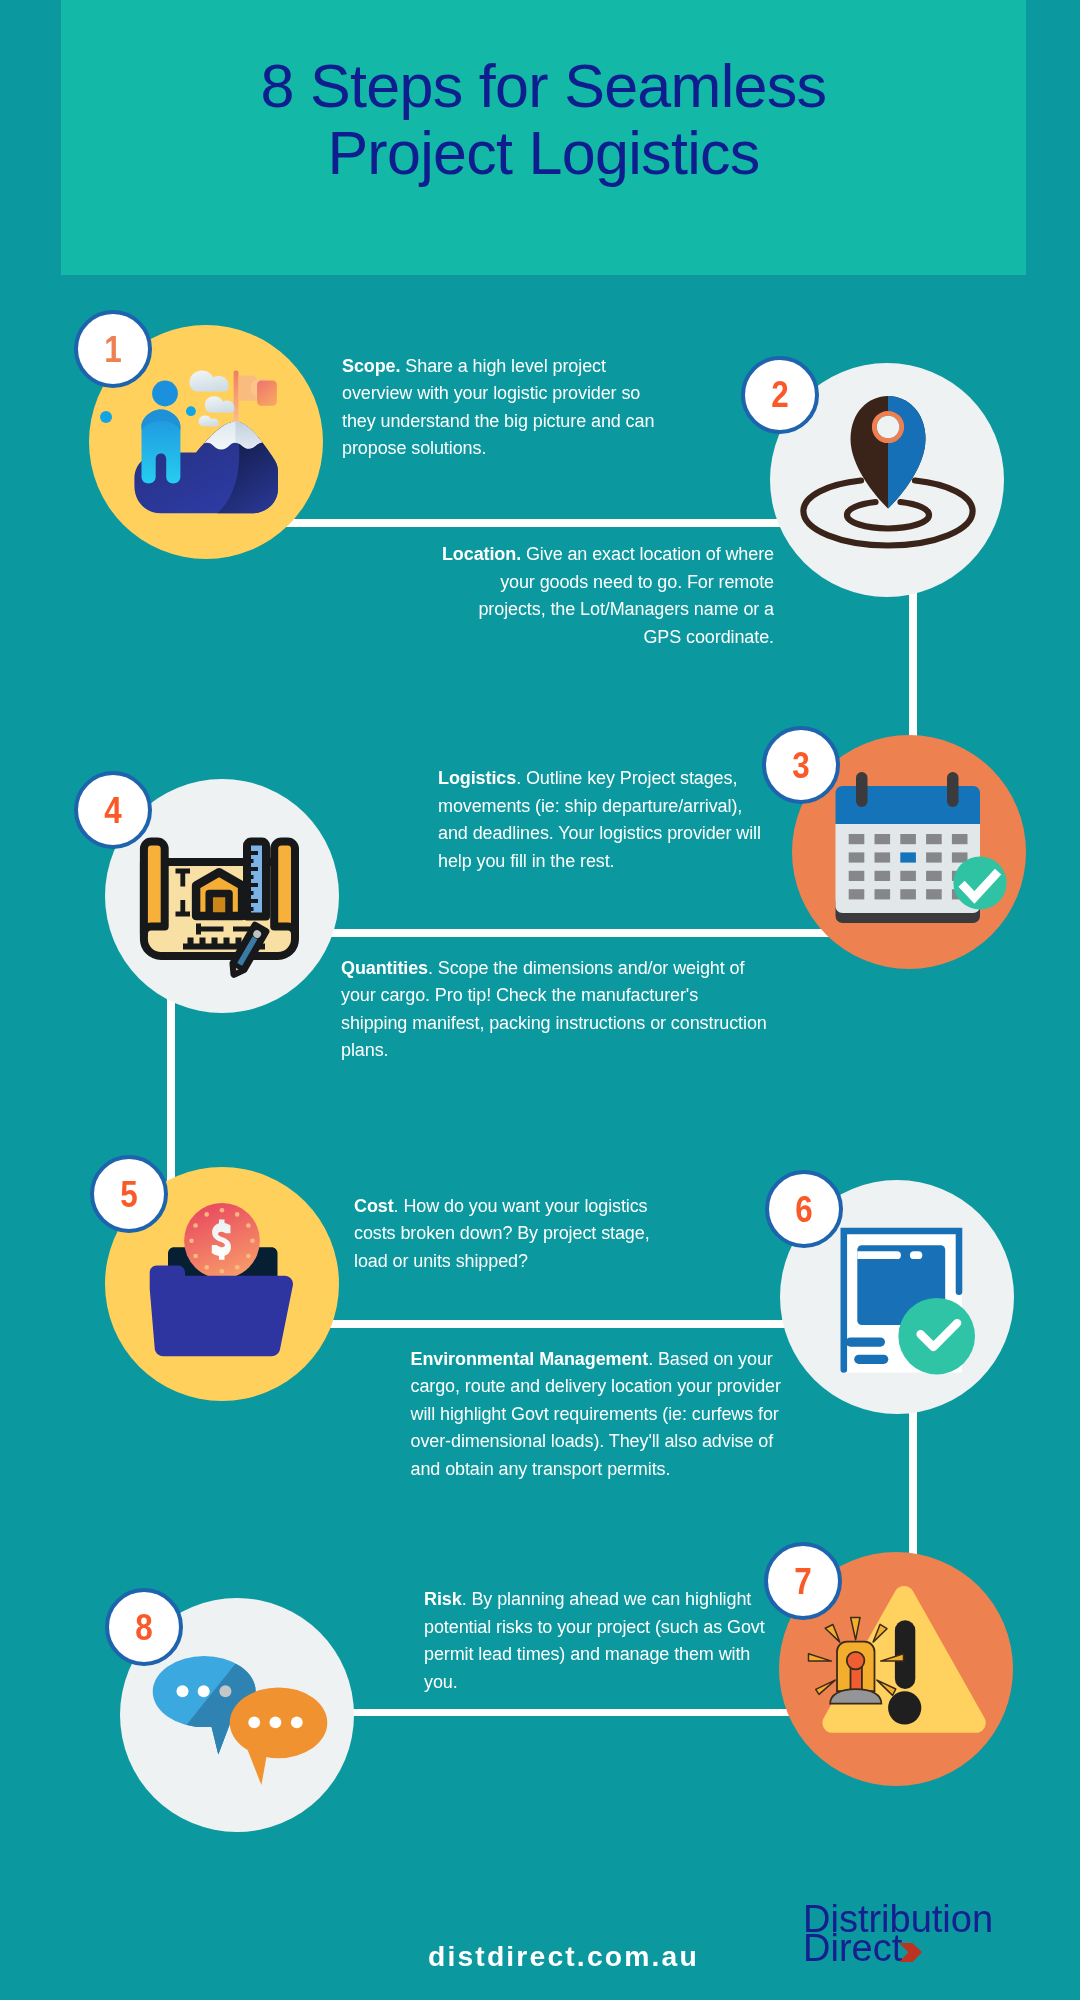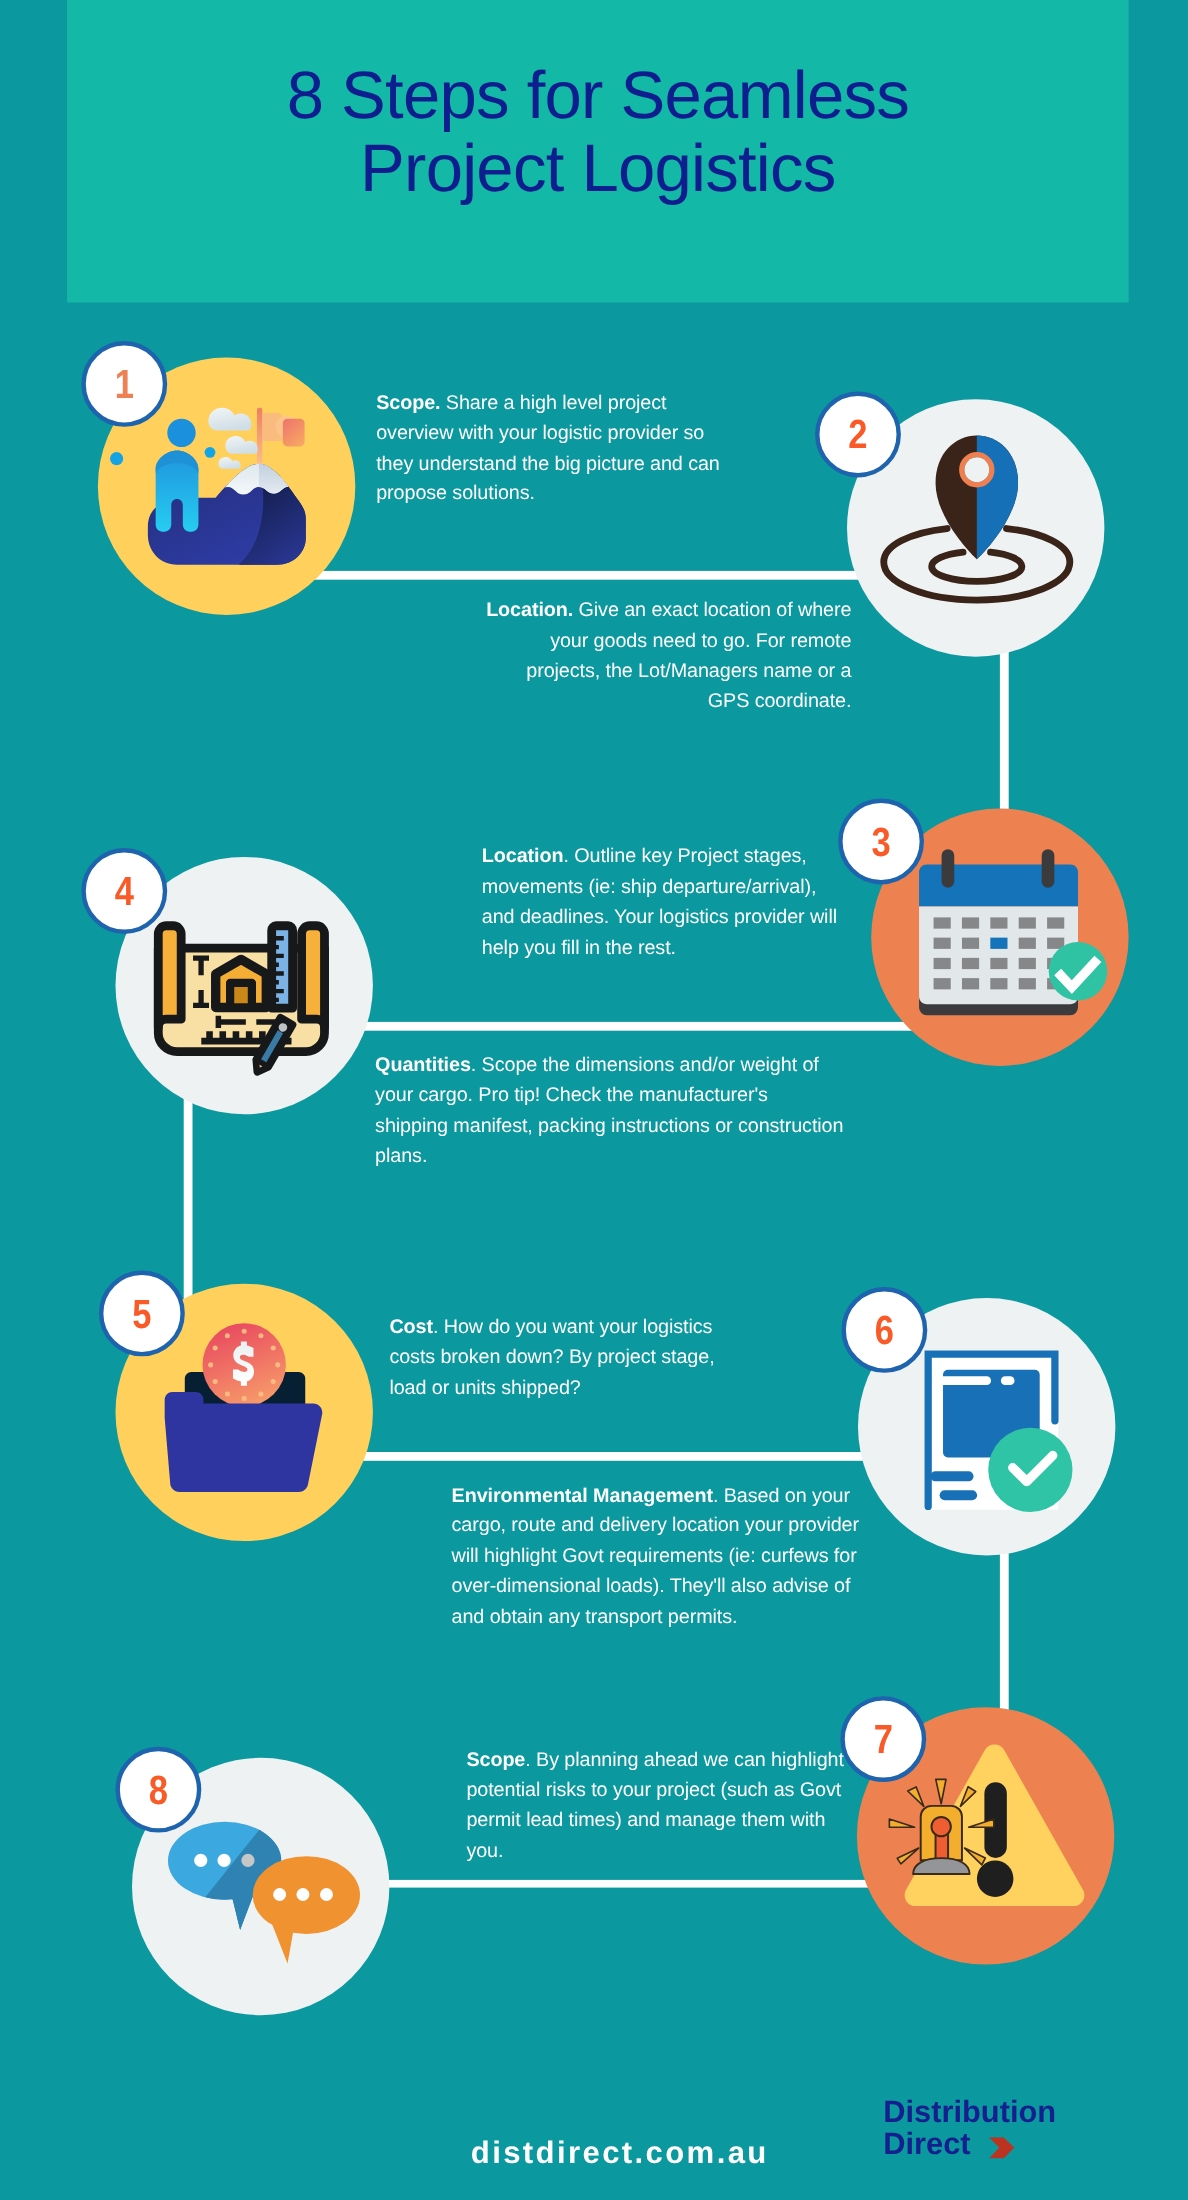--- a/index.html
+++ b/index.html
@@ -28,21 +28,21 @@
               align-items:center;justify-content:center;color:#fa5a28;font-size:37px;
               font-weight:700;line-height:1;transform:scaleX(0.85);}
   .badge.b1 span{color:#ed8153;}
 
   
   .txt{position:absolute;color:#ffffff;font-size:18px;line-height:27.5px;letter-spacing:-0.1px;}
   .txt b{font-weight:700;}
 
   
   .footer-url{position:absolute;color:#ffffff;font-size:28.3px;font-weight:700;letter-spacing:2.15px;}
-  .logo{position:absolute;color:#161f8e;font-weight:700;font-size:28px;line-height:29.4px;letter-spacing:0px;}
+  .logo{position:absolute;color:#161f8e;font-weight:400;font-size:38px;line-height:29.4px;letter-spacing:0px;}
   svg{display:block;}
 </style>
 </head>
 <body>
 
 <div id="page">
 
   <div class="hdr">
     <div class="hdr-title">
       <div>8 Steps for Seamless</div>
@@ -177,21 +177,21 @@
       </g>
       <rect x="108.3" y="117.4" width="15.6" height="10.2" fill="#1573b9"></rect>
       <circle cx="188" cy="148" r="26.6" fill="#2fc3a4"></circle>
       <path d="M169.5 148.7 L182.4 162.4 L206.1 136.7" fill="none" stroke="#ffffff" stroke-width="8.6" stroke-linejoin="miter"></path>
     </svg>
   </div>
   <div class="badge" style="left:762px;top:726px;">
     <span>3</span>
   </div>
   <div class="txt" style="left:438px;top:765px;width:336px;text-align:left;">
-    <b>Location</b><span>. Outline key Project stages, movements (ie: ship departure/arrival), and deadlines. Your logistics provider will help you fill in the rest.</span>
+    <b>Logistics</b><span>. Outline key Project stages, movements (ie: ship departure/arrival), and deadlines. Your logistics provider will help you fill in the rest.</span>
   </div>
 
   <div class="circ" style="left:105px;top:779px;background:#eff2f2;">
     <svg width="234" height="234" viewBox="0 0 234 234">
 
       <path d="M38.9 83 L190 83 L190 160 C190 169.4 182.4 177 173 177 L56 177 C46.6 177 38.9 169.4 38.9 160 Z" fill="#f8dfa4" stroke="#17181a" stroke-width="8" stroke-linejoin="round"></path>
 
       <path d="M142 66.6 C142 64.4 143.8 62.6 146 62.6 L157 62.6 C159.2 62.6 161 64.4 161 66.6 L161 137.5 L142 137.5 Z" fill="#7cb3e6" stroke="#17181a" stroke-width="8" stroke-linejoin="round"></path>
       <g stroke="#17181a" stroke-width="4" stroke-linecap="butt">
         <path d="M142 74 L153 74"></path>
@@ -328,21 +328,21 @@
       <path d="M58 99.7 C58 94 62.3 89.7 68 89.7 L85.5 89.7 C91.2 89.7 95.5 94 95.5 99.7 L95.5 139.2 L58 139.2 Z" fill="#f4ae2e" stroke="#3b2a18" stroke-width="1.8"></path>
       <rect x="71.5" y="103" width="11.4" height="36.2" fill="#ef5e32" stroke="#3b2a18" stroke-width="1.8"></rect>
       <circle cx="76.6" cy="108.6" r="8.8" fill="#ef5e32" stroke="#3b2a18" stroke-width="1.8"></circle>
       <path d="M51.1 151.7 C51.1 142.4 61 137.2 76.8 137.2 C92.6 137.2 102.4 142.4 102.4 151.7 Z" fill="#939598" stroke="#3b2a18" stroke-width="1.8" stroke-linejoin="round"></path>
     </svg>
   </div>
   <div class="badge" style="left:764px;top:1542px;">
     <span>7</span>
   </div>
   <div class="txt" style="left:424px;top:1586px;width:350px;text-align:left;">
-    <b>Scope</b><span>. By planning ahead we can highlight potential risks to your project (such as Govt permit lead times) and manage them with you.</span>
+    <b>Risk</b><span>. By planning ahead we can highlight potential risks to your project (such as Govt permit lead times) and manage them with you.</span>
   </div>
 
   <div class="circ" style="left:120px;top:1598px;background:#eff2f2;">
     <svg width="234" height="234" viewBox="0 0 234 234">
       <defs>
         <clipPath id="clip8blue">
             <path d="M84.2 58.1 A51.5 35.5 0 0 1 84.2 129.1 A51.5 35.5 0 0 1 84.2 58.1 Z M91.3 126.1 L98.3 156.4 L111.5 120 Z"></path>
           </clipPath>
       </defs>
       <g>

